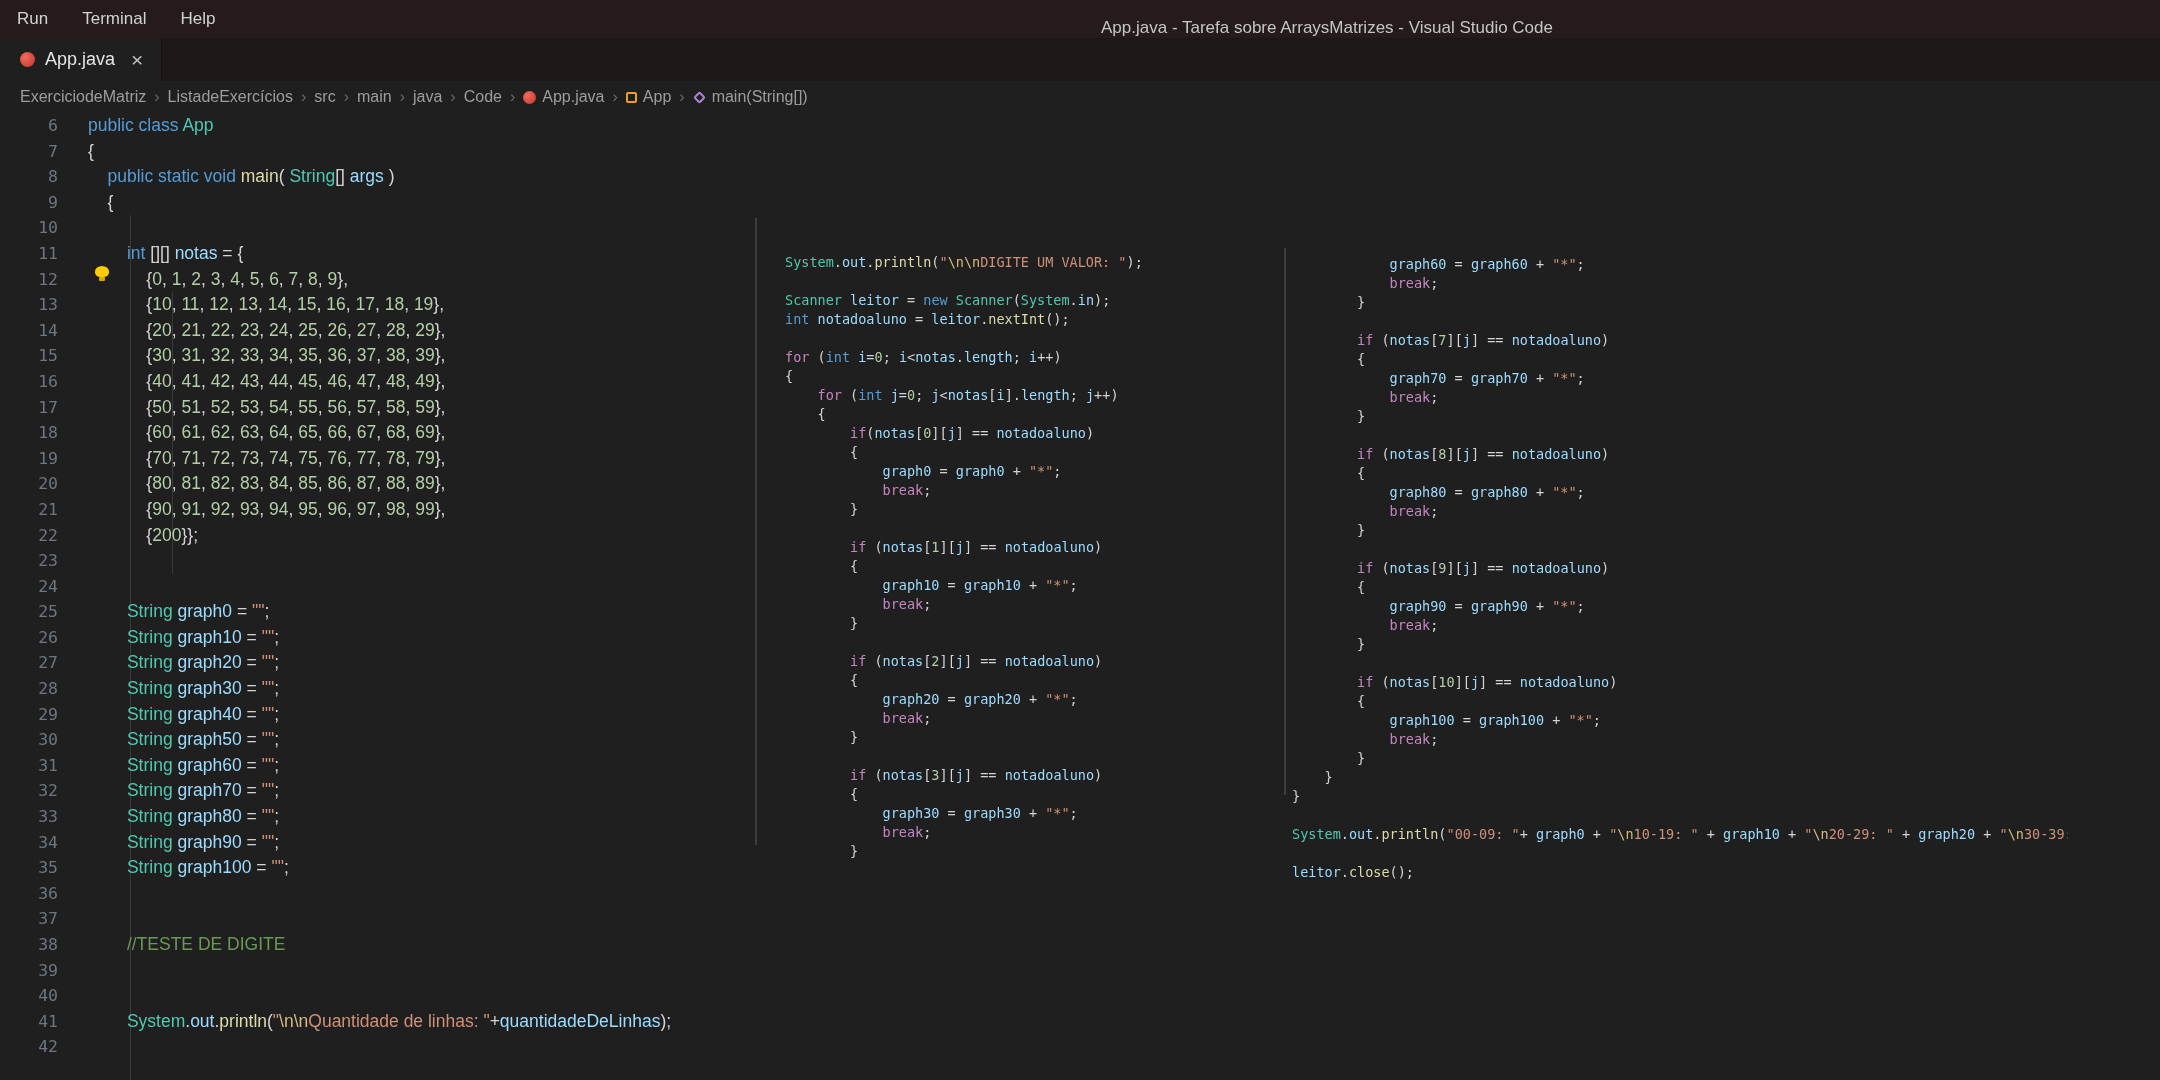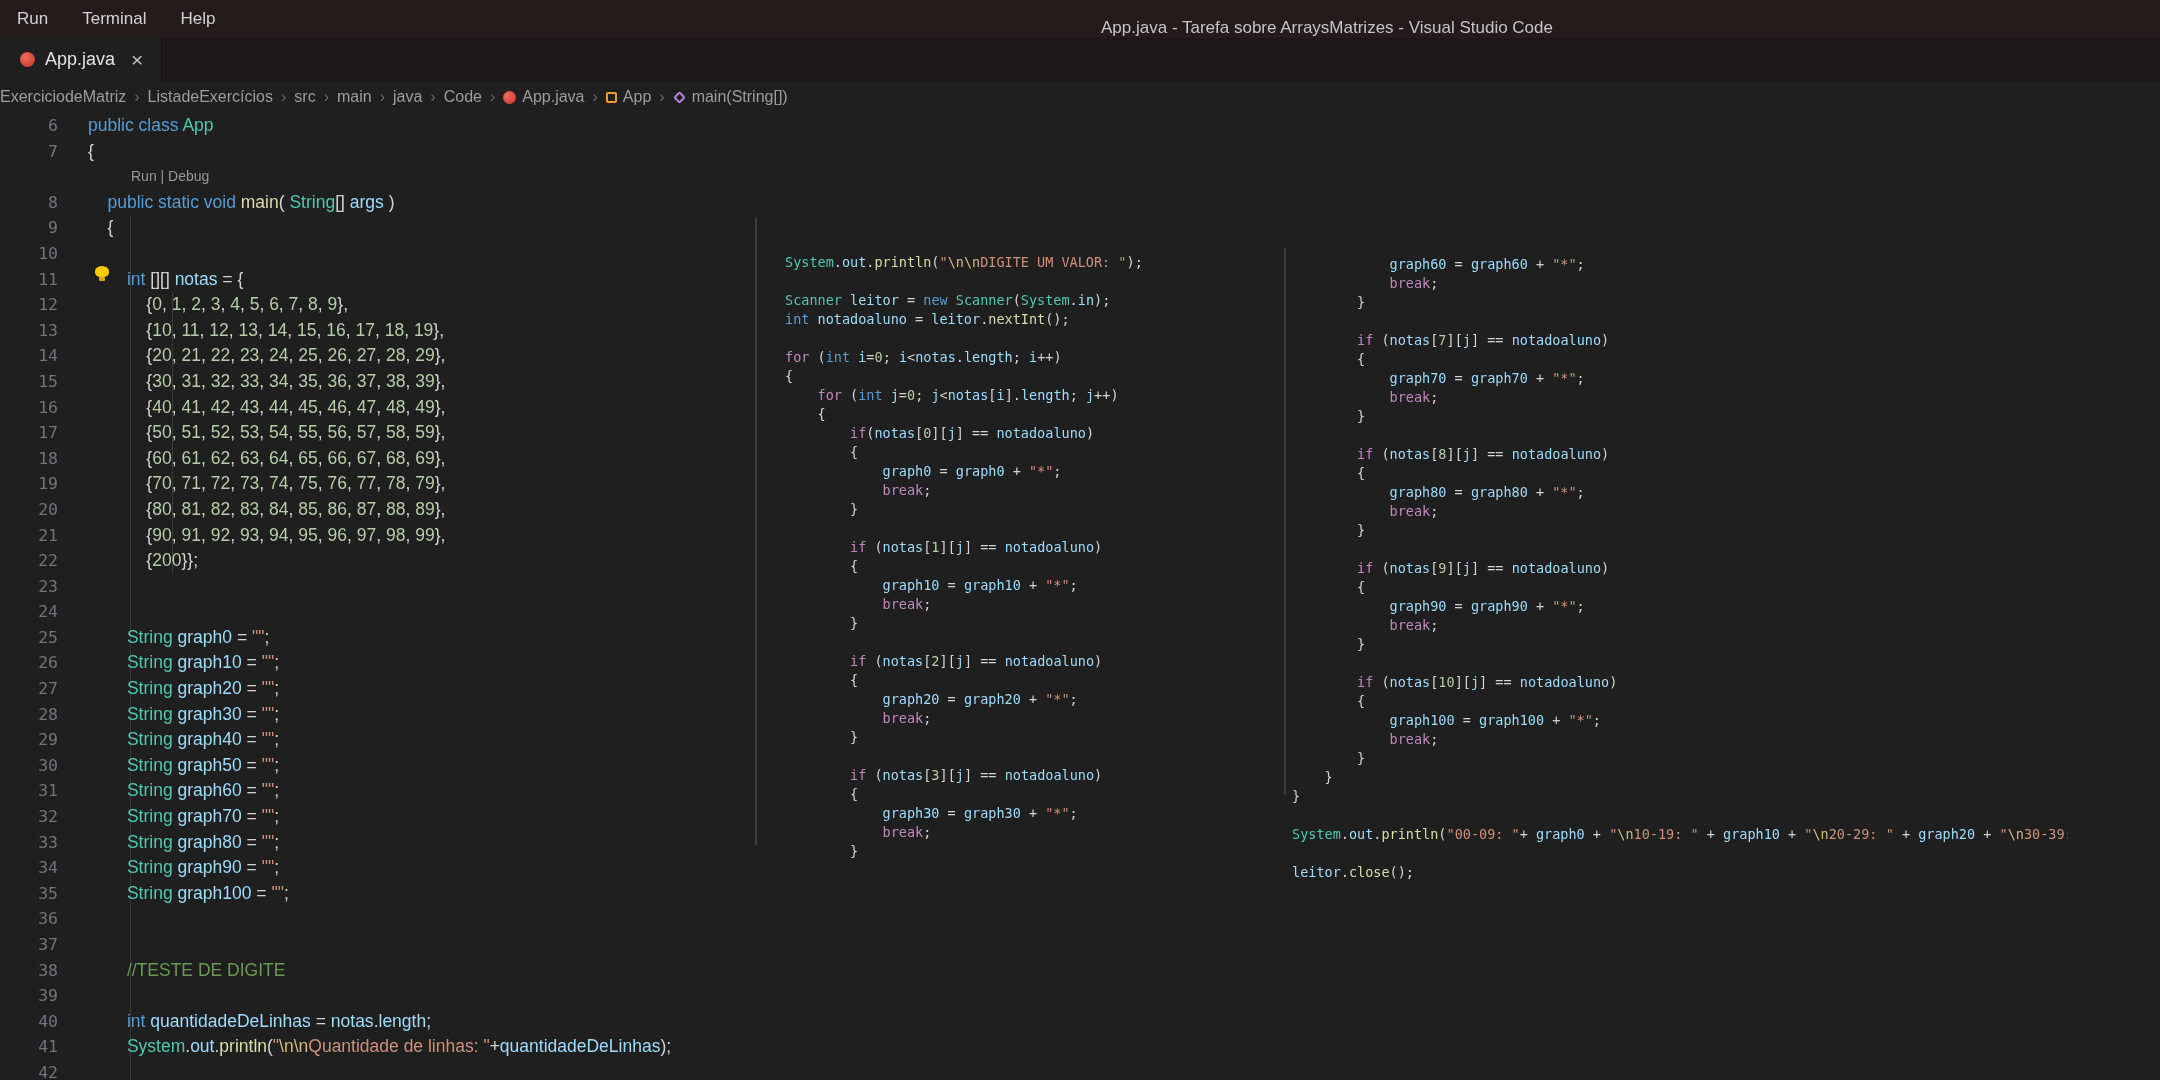--- a/index.html
+++ b/index.html
@@ -12,21 +12,21 @@
   .menu-item{padding:0 17px;display:flex;align-items:center;color:#d2d2d2;font-size:17px;cursor:default}
   .window-title{position:absolute;left:1327px;transform:translateX(-50%);color:#c5c5c5;font-size:17px;white-space:nowrap}
 
   
   .tabstrip{height:43px;background:#1d1717;display:flex;align-items:stretch}
   .tab{display:flex;align-items:center;gap:10px;background:#1f1f1f;padding:0 18px 0 20px;color:#e4e4e4;font-size:18px;border-right:1px solid #161212}
   .java-dot{width:15px;height:15px;border-radius:50%;background:radial-gradient(circle at 35% 35%,#f26b5e,#c03425);flex:none}
   .tab-close{color:#c2c2c2;font-size:21px;margin-left:6px;line-height:1}
 
   
-  .breadcrumb{height:32px;background:#1f1f1f;display:flex;align-items:center;font-size:16px;color:#9d9d9d;white-space:nowrap}
+  .breadcrumb{height:32px;background:#1f1f1f;display:flex;align-items:center;padding-left:20px;font-size:16px;color:#9d9d9d;white-space:nowrap}
   .bc-item{display:flex;align-items:center;gap:6px}
   .bc-sep{margin:0 8px;color:#6a6a6a}
   .bc-ico{display:inline-block;flex:none}
   .bc-ico.java-file{width:13px;height:13px;border-radius:50%;background:radial-gradient(circle at 35% 35%,#f26b5e,#c03425)}
   .bc-ico.class{width:11px;height:11px;border:2px solid var(--icoClass,#ee9d28);border-radius:2px}
   .bc-ico.method{width:9px;height:9px;border:2px solid var(--icoMethod,#b180d7);border-radius:2px;transform:rotate(45deg);margin:0 2px}
 
   
   .editor{position:absolute;top:113px;left:0;right:0;bottom:0;background:#1f1f1f}
   .mono{font-family:"DejaVu Sans Mono","Liberation Mono",monospace}
@@ -126,24 +126,20 @@
   <div class="left-pane mono">
       <div class="lrow">
         <span class="gutter">6</span>
         <span class="lcode"><span class="tk-kw">public</span><span class="tk-pln"> </span><span class="tk-kw">class</span><span class="tk-pln"> </span><span class="tk-cls">App</span></span>
       </div>
       <div class="lrow">
         <span class="gutter">7</span>
         <span class="lcode"><span class="tk-pln">{</span></span>
       </div>
       <div class="lrow">
-        <span class="gutter"></span>
-        <span class="lens">Run | Debug</span>
-      </div>
-      <div class="lrow">
         <span class="gutter">8</span>
         <span class="lcode"><span class="tk-pln">    </span><span class="tk-kw">public</span><span class="tk-pln"> </span><span class="tk-kw">static</span><span class="tk-pln"> </span><span class="tk-kw">void</span><span class="tk-pln"> </span><span class="tk-fn">main</span><span class="tk-pln">(</span><span class="tk-pln"> </span><span class="tk-cls">String</span><span class="tk-pln">[</span><span class="tk-pln">]</span><span class="tk-pln"> </span><span class="tk-var">args</span><span class="tk-pln"> </span><span class="tk-pln">)</span></span>
       </div>
       <div class="lrow">
         <span class="gutter">9</span>
         <span class="lcode"><span class="tk-pln">    </span><span class="tk-pln">{</span></span>
       </div>
       <div class="lrow">
         <span class="gutter">10</span>
         <span class="lcode"></span>
@@ -259,21 +255,20 @@
       <div class="lrow">
         <span class="gutter">38</span>
         <span class="lcode"><span class="tk-cmt">        //TESTE DE DIGITE</span></span>
       </div>
       <div class="lrow">
         <span class="gutter">39</span>
         <span class="lcode"></span>
       </div>
       <div class="lrow">
         <span class="gutter">40</span>
-        <span class="lcode"><span class="tk-pln">        </span><span class="tk-kw">int</span><span class="tk-pln"> </span><span class="tk-var">quantidadeDeLinhas</span><span class="tk-pln"> </span><span class="tk-pln">=</span><span class="tk-pln"> </span><span class="tk-var">notas</span><span class="tk-pln">.</span><span class="tk-var">length</span><span class="tk-pln">;</span></span>
       </div>
       <div class="lrow">
         <span class="gutter">41</span>
         <span class="lcode"><span class="tk-pln">        </span><span class="tk-cls">System</span><span class="tk-pln">.</span><span class="tk-var">out</span><span class="tk-pln">.</span><span class="tk-fn">println</span><span class="tk-pln">(</span><span class="tk-str">"</span><span class="tk-esc">\n</span><span class="tk-esc">\n</span><span class="tk-str">Quantidade de linhas: "</span><span class="tk-pln">+</span><span class="tk-var">quantidadeDeLinhas</span><span class="tk-pln">)</span><span class="tk-pln">;</span></span>
       </div>
       <div class="lrow">
         <span class="gutter">42</span>
         <span class="lcode"></span>
       </div>
     </div>

